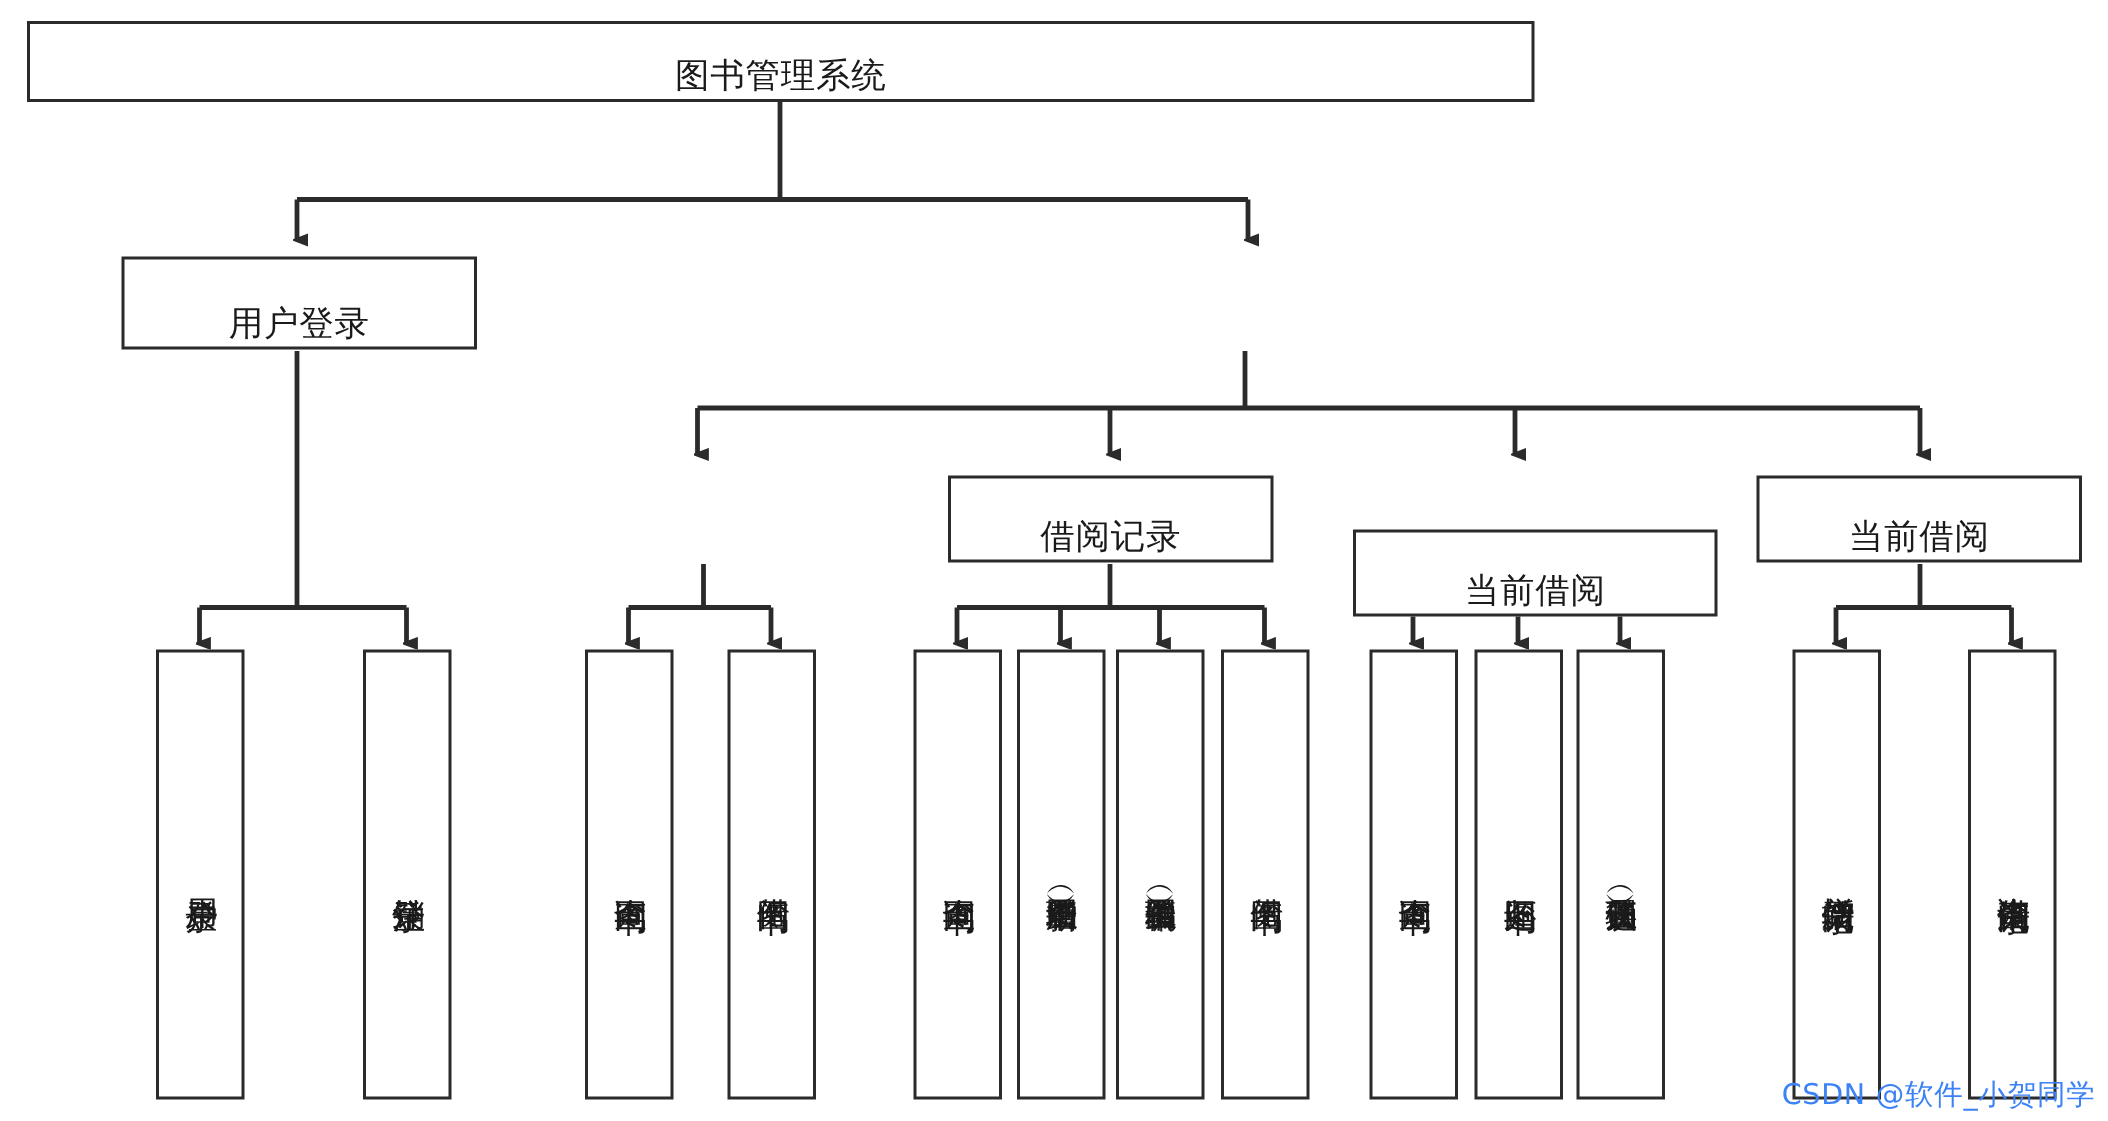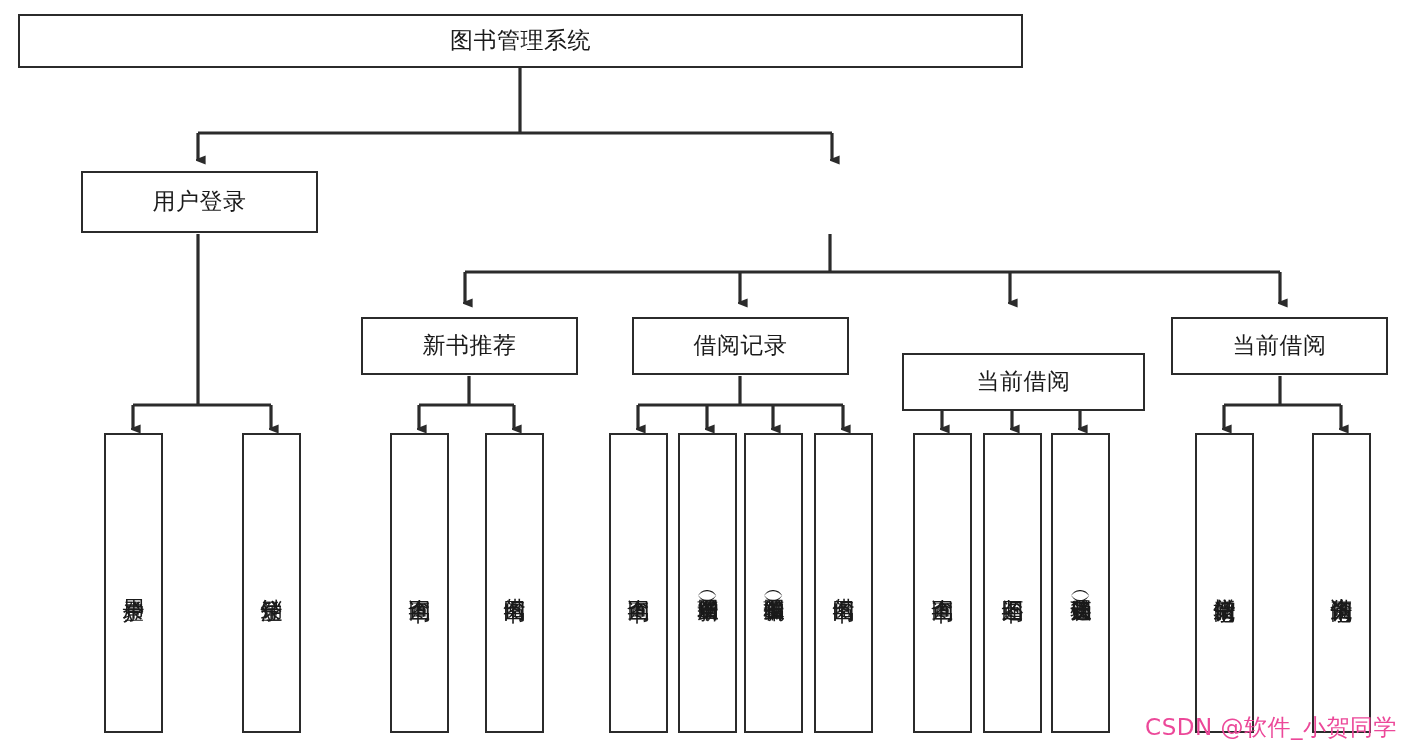--- a/index.html
+++ b/index.html
@@ -24,21 +24,21 @@
     width: 1405px;
     height: 747px;
     pointer-events: none;
   }
   .node {
     position: absolute;
     box-sizing: border-box;
     border: 2.5px solid #2b2b2b;
     background: #ffffff;
     display: flex;
-    align-items: center;
+    align-items: flex-end;
     justify-content: center;
     color: #1a1a1a;
   }
   .node.horiz {
     font-size: 23px;
     line-height: 1.2;
     letter-spacing: 0.5px;
     white-space: nowrap;
   }
   .node.root {
@@ -56,22 +56,22 @@
     writing-mode: vertical-rl;
     text-orientation: upright;
     display: block;
     text-align: center;
     white-space: nowrap;
   }
   .watermark {
     position: absolute;
     right: 8px;
     bottom: 4px;
-    font-size: 23px;
-    color: #ec4899;
+    font-size: 19px;
+    color: #3b82f6;
     letter-spacing: 0.5px;
     white-space: nowrap;
     font-family: "DejaVu Sans", "Liberation Sans", sans-serif;
   }
 </style>
 </head>
 <body>
 
 <div id="canvas">
 
@@ -127,23 +127,20 @@
 
   <div class="node horiz root" style="left:18px; top:14px; width:1005px; height:54px;">
     <span>图书管理系统</span>
   </div>
 
   <div class="node horiz" style="left:81px; top:171px; width:237px; height:62px;">
     <span>用户登录</span>
   </div>
 
 
-  <div class="node horiz" style="left:361px; top:317px; width:217px; height:58px;">
-    <span>新书推荐</span>
-  </div>
 
   <div class="node horiz" style="left:632px; top:317px; width:217px; height:58px;">
     <span>借阅记录</span>
   </div>
 
   <div class="node horiz" style="left:902px; top:317px; width:243px; height:58px;margin-top:36px;">
     <span>当前借阅</span>
   </div>
 
   <div class="node horiz" style="left:1171px; top:317px; width:217px; height:58px;">

